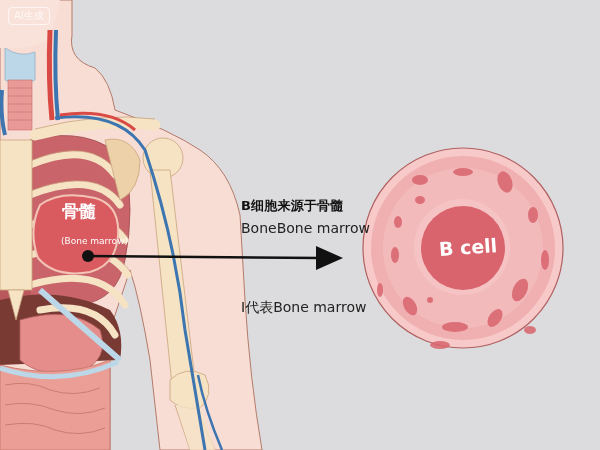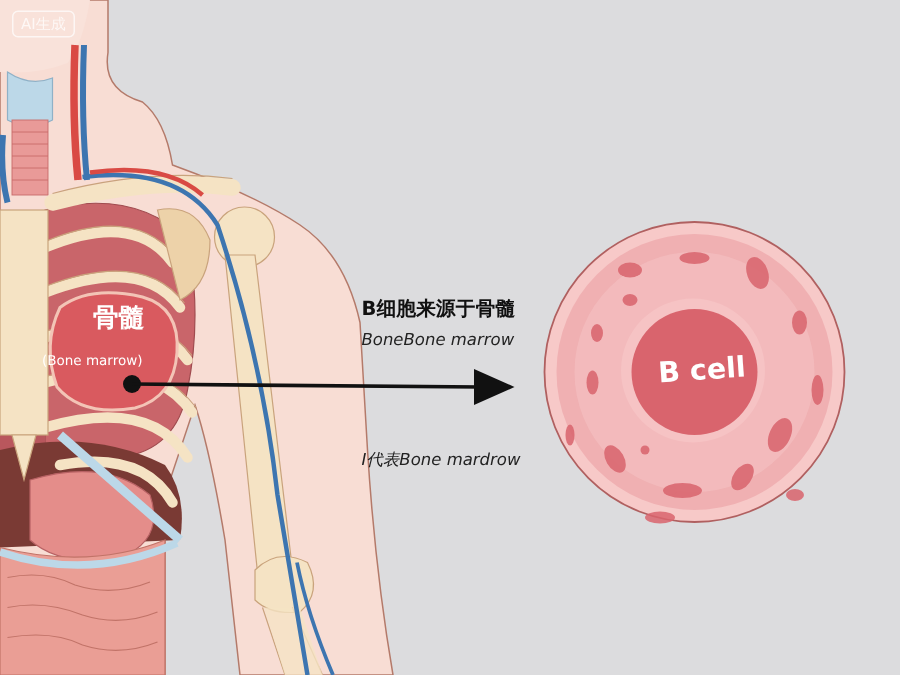--- a/index.html
+++ b/index.html
@@ -1,23 +1,23 @@
 <!DOCTYPE html>
 <html><head>
   <meta charset="utf-8">
   <style>
     html, body { margin: 0; padding: 0; }
     body { width: 600px; height: 450px; overflow: hidden; background: #dcdcde; font-family: "DejaVu Sans", "Liberation Sans", sans-serif; position: relative; }
     .stage { position: absolute; left: 0; top: 0; width: 520px; height: 450px; }
     svg.art { position: absolute; left: 0; top: 0; }
     .lbl { position: absolute; color: #111; white-space: nowrap; }
     .lbl-title { font-weight: bold; font-size: 13px; letter-spacing: 0.2px; }
-    .lbl-sub { font-size: 11px; color: #222; font-style: italic; }
+    .lbl-sub { font-size: 14px; color: #222; }
     .marrow-cn { position: absolute; left: 44px; top: 200px; width: 70px; text-align: center; color: #fff; font-weight: bold; font-size: 17px; }
-    .marrow-en { position: absolute; left: 28px; top: 236px; width: 100px; text-align: left; color: #fff; font-size: 9px; }
+    .marrow-en { position: absolute; left: 28px; top: 236px; width: 100px; text-align: right; color: #fff; font-size: 9px; }
     .bcell-label { position: absolute; left: 428px; top: 236px; width: 80px; text-align: center; color: #fff; font-weight: bold; font-size: 19px; transform: rotate(-4deg); }
     .watermark { position: absolute; left: 8px; top: 7px; padding: 1px 5px; border: 1px solid rgba(255,255,255,0.7); border-radius: 4px; color: rgba(255,255,255,0.75); font-size: 10px; }
   </style>
 </head>
 <body>
 
 <div class="stage">
 
   <svg class="art" width="600" height="450" viewBox="0 0 600 450">
 
@@ -133,16 +133,16 @@
   </svg>
 
   <div class="watermark">AI生成</div>
 
   <div class="marrow-cn">骨髓</div>
   <div class="marrow-en">(Bone marrow)</div>
 
   <div class="lbl lbl-title" style="left:241px; top:197px;">B细胞来源于骨髓</div>
   <div class="lbl lbl-sub" style="left:241px; top:220px;">BoneBone marrow</div>
 
-  <div class="lbl lbl-sub" style="left:241px; top:299px;">I代表Bone mardrow</div>
+  <div class="lbl lbl-sub" style="left:241px; top:299px;">I代表Bone marrow</div>
 
   <div class="bcell-label">B cell</div>
 </div>
 
 </body></html>

